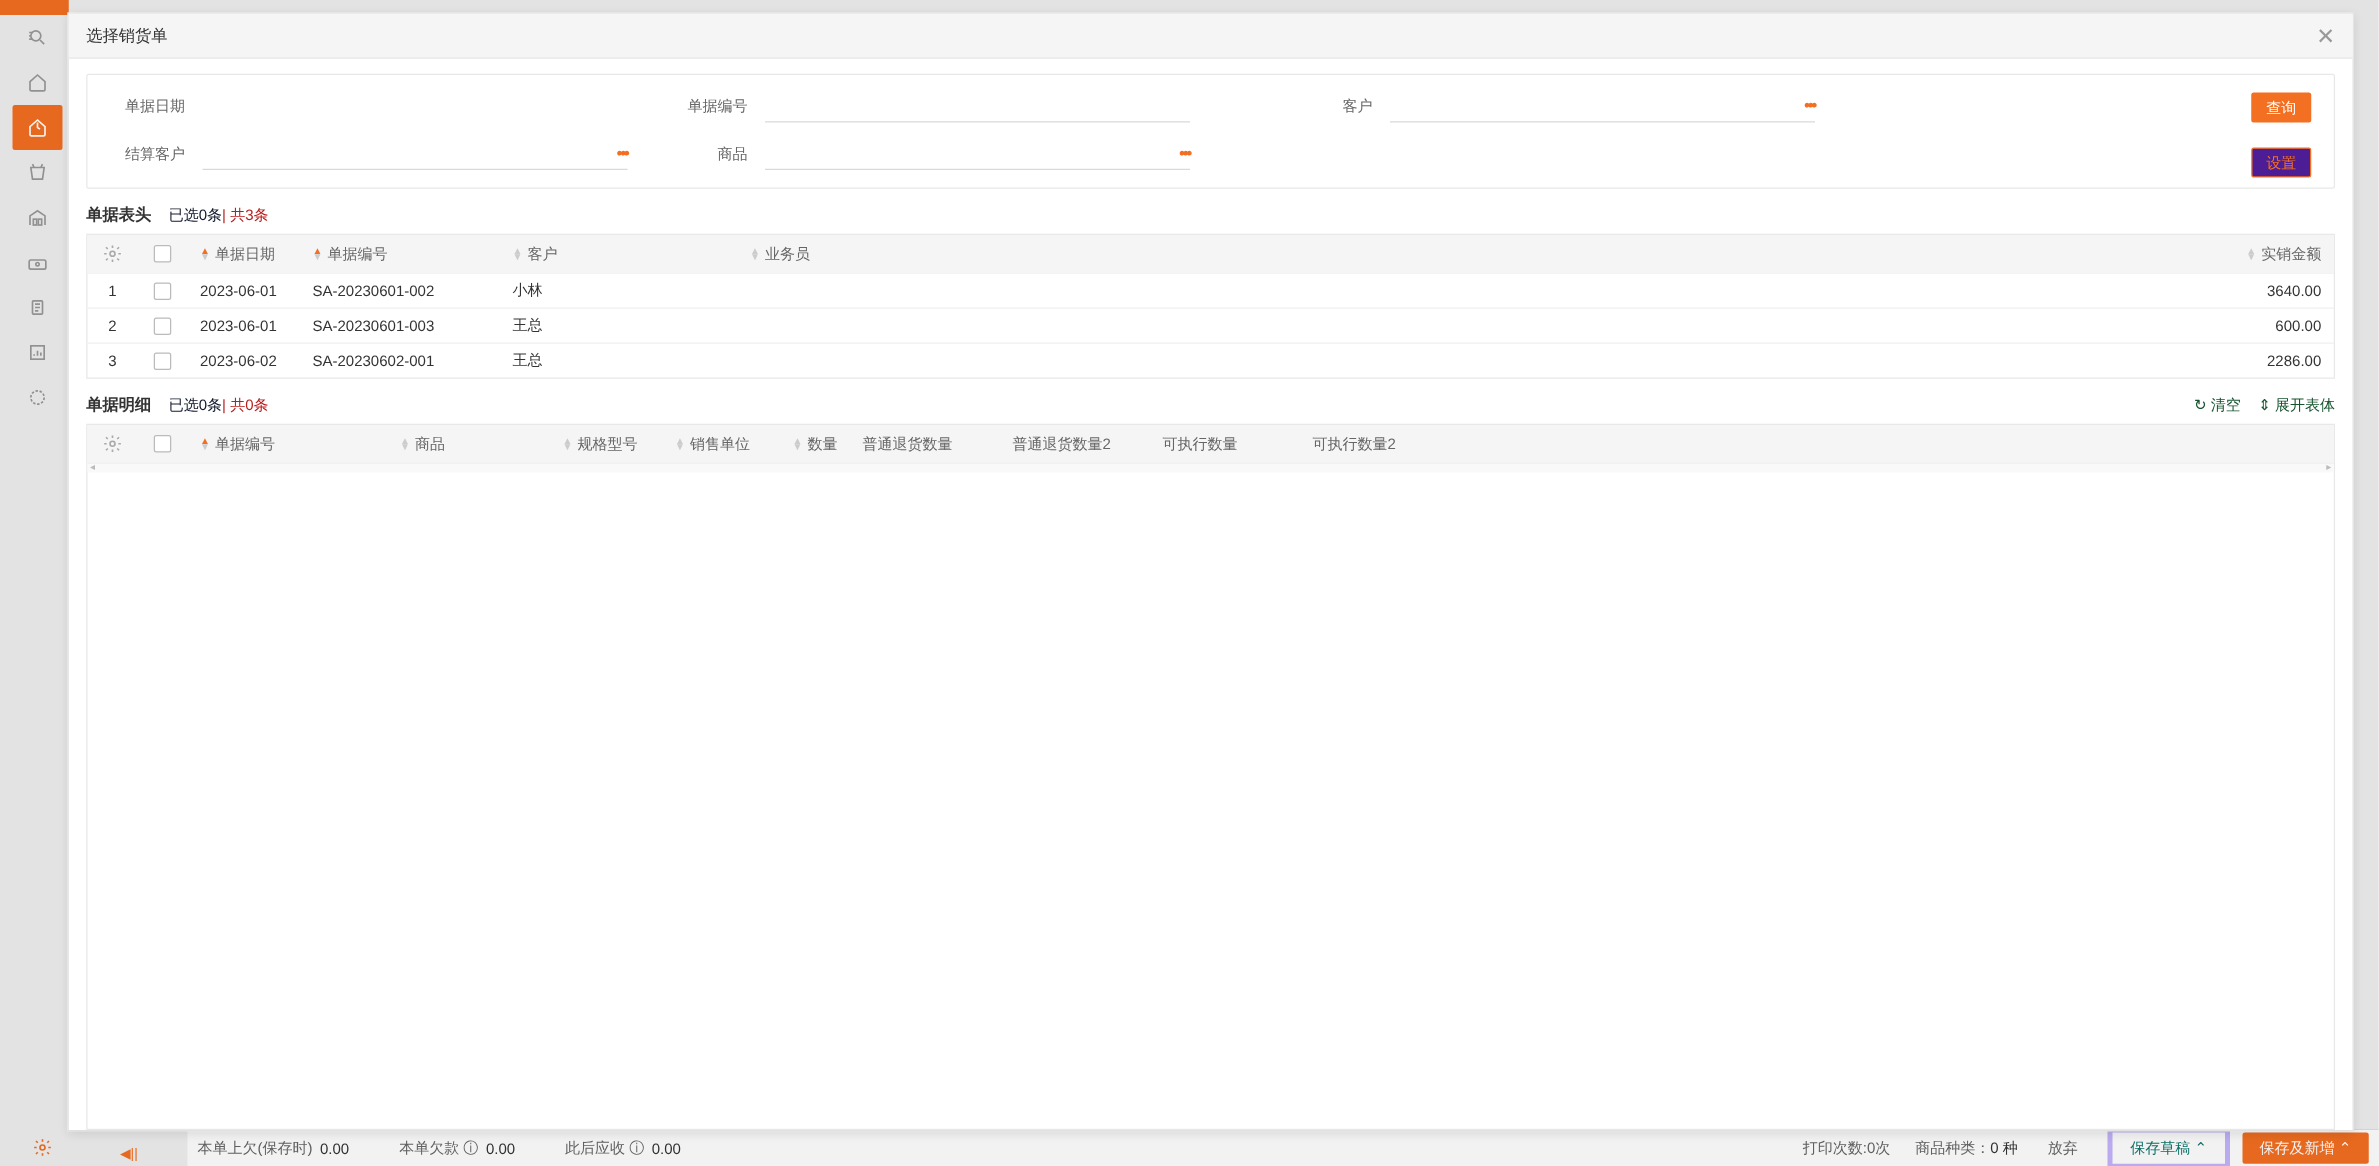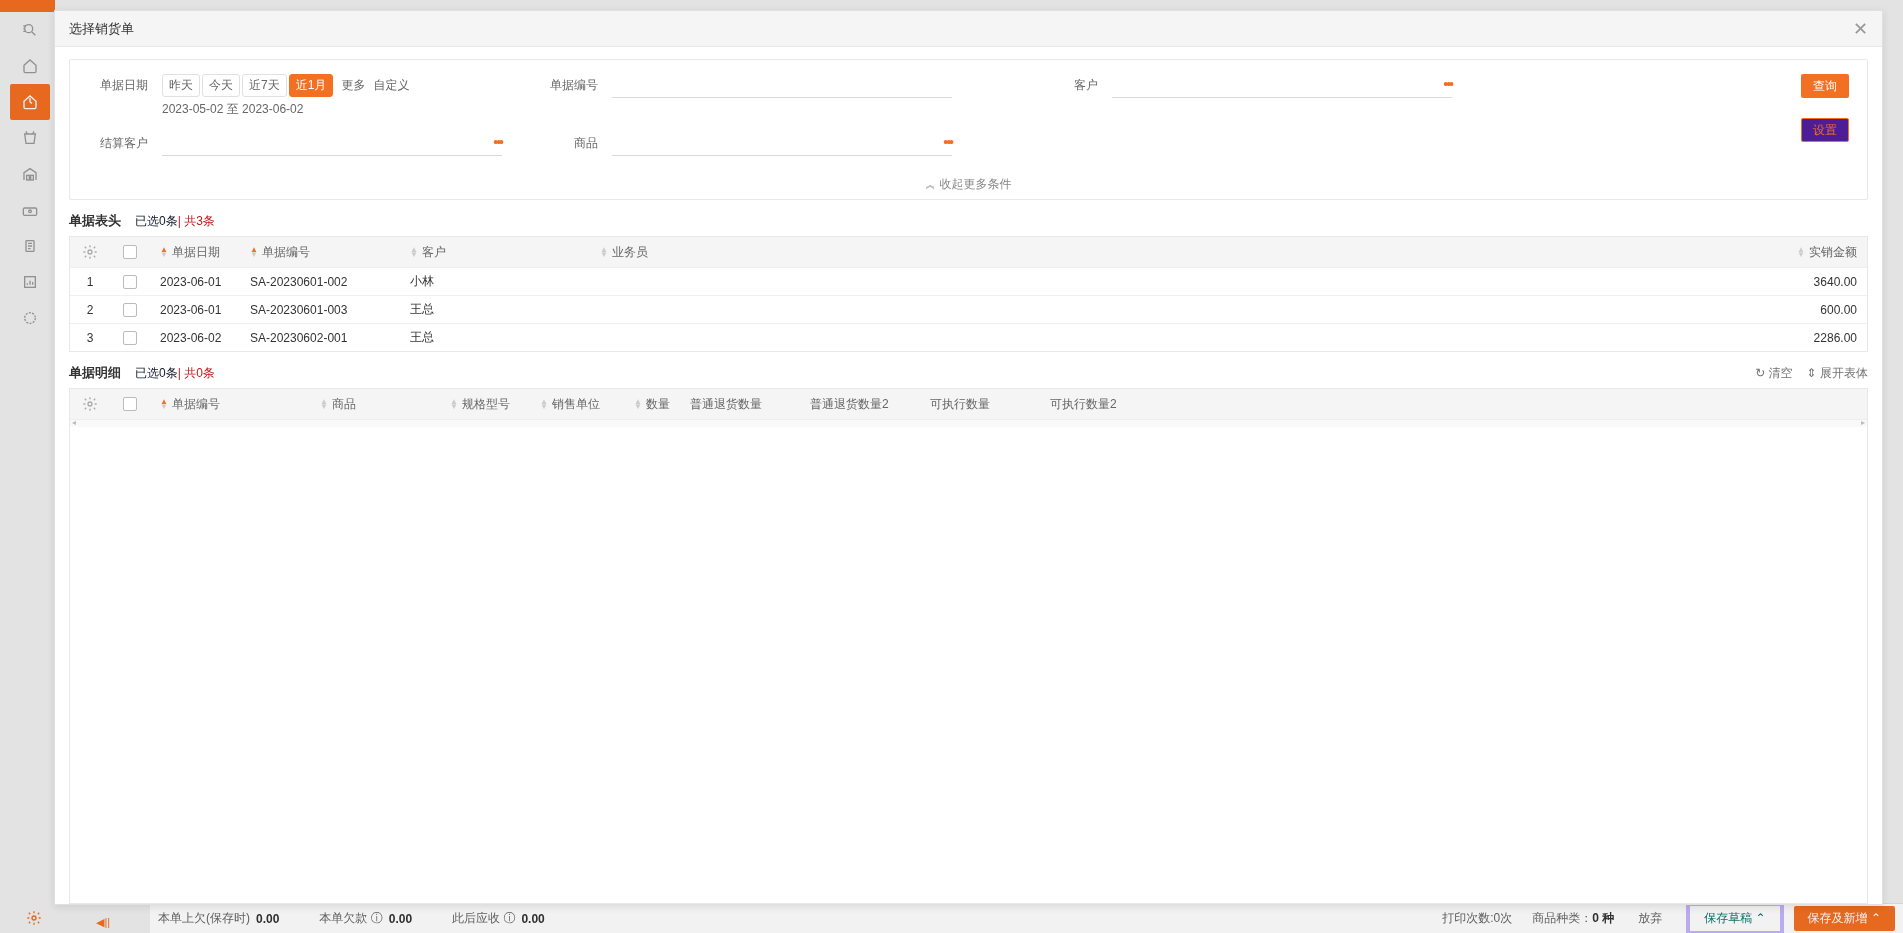--- a/index.html
+++ b/index.html
@@ -8,21 +8,21 @@
 
 
 .bg-page { position: absolute; inset: 0; background: #f0f0f0; }
 .bg-tab { position: absolute; top: 0; left: 0; width: 55px; height: 12px; background: #f36f21; }
 .bg-sidebar { position: absolute; top: 12px; left: 10px; width: 40px; display: flex; flex-direction: column; gap: 0; }
 .bg-sidebar .s-icon { width: 40px; height: 36px; display: flex; align-items: center; justify-content: center; color: #999; }
 .bg-sidebar .s-icon.active { background: #f36f21; color: #fff; border-radius: 2px; }
 .bg-rightbar { position: absolute; top: 12px; right: 0; width: 40px; display: flex; flex-direction: column; gap: 0; }
 .bg-bottom { position: absolute; bottom: 0; left: 150px; right: 0; height: 30px; border-top: 1px solid #e0e0e0; display: flex; align-items: center; padding: 0 8px; font-size: 12px; color: #666; background: #fff; }
 .bg-bottom .bb-label { margin-right: 6px; }
-.bg-bottom .bb-val { color: #333; font-weight: bold; }
+.bg-bottom .bb-val { color: #333; font-weight: normal; }
 .bg-bottom .bb-gap { width: 40px; }
 .bg-bottom .bb-spacer { flex: 1; }
 .bg-bottom .bb-btn { padding: 4px 14px; margin-left: 10px; border-radius: 2px; cursor: pointer; }
 .bb-abandon { color: #666; }
 .bb-draft { border: 4px solid #c4b5fd; color: #0f766e; }
 .bb-savenew { background: #f36f21; color: #fff; }
 .bg-cog { position: absolute; bottom: 4px; left: 26px; color: #f36f21; }
 .bg-collapse { position: absolute; bottom: 4px; left: 96px; color: #f36f21; font-size: 11px; }
 
 
@@ -52,21 +52,21 @@
 .btn-primary { background: #f36f21; color: #fff; }
 .btn-ghost { border: 1px solid #f36f21; color: #f36f21; background: #4c1d95; }
 .collapse-bar { text-align: center; font-size: 12px; color: #888; padding: 6px 0; cursor: pointer; }
 .collapse-bar span.caret { font-size: 10px; margin-right: 4px; }
 
 
 .sec-hdr { display: flex; align-items: center; margin: 12px 0 6px; }
 .sec-title { font-size: 13px; font-weight: bold; margin-right: 14px; }
 .sec-count { font-size: 12px; color: #0f172a; }
 .sec-total { font-size: 12px; color: #b91c1c; }
-.sec-actions { margin-left: auto; display: flex; gap: 14px; font-size: 12px; color: #737373; }
+.sec-actions { margin-left: auto; display: flex; gap: 14px; font-size: 12px; color: #14532d; }
 .sec-actions span { cursor: pointer; }
 
 
 .tbl { border: 1px solid #e8e8e8; width: 100%; }
 .tbl-head { display: flex; background: #f5f5f5; height: 30px; align-items: center; font-size: 12px; color: #666; }
 .tbl-row { display: flex; height: 28px; align-items: center; border-top: 1px solid #f0f0f0; font-size: 12px; }
 .th, .td { padding: 0 10px; display: flex; align-items: center; }
 .th { position: relative; }
 .sort-icons { display: inline-flex; flex-direction: column; line-height: 5px; font-size: 8px; color: #ccc; margin-right: 4px; }
 .sort-icons .up.active { color: #f36f21; }
@@ -207,31 +207,20 @@
     <div class="modal-header">
       <span class="modal-title">选择销货单</span>
       <span class="modal-close">✕</span>
     </div>
     <div class="modal-body">
 
       <div class="filter-panel">
         <div class="filter-row">
           <div class="f-group" style="width:440px;">
             <div class="f-label">单据日期</div>
-            <div>
-              <div class="date-tags">
-                <span class="date-tag">昨天</span>
-                <span class="date-tag">今天</span>
-                <span class="date-tag">近7天</span>
-                <span class="date-tag active">近1月</span>
-                <span class="date-link">更多</span>
-                <span class="date-link">自定义</span>
-              </div>
-              <div class="date-range">2023-05-02 至 2023-06-02</div>
-            </div>
           </div>
           <div class="f-group" style="width:440px; margin-left:10px;">
             <div class="f-label">单据编号</div>
             <div class="f-input-wrap"><input class="f-input" style=""></div>
           </div>
           <div class="f-group" style="margin-left:60px;">
             <div class="f-label">客户</div>
             <div class="f-input-wrap"><input class="f-input" style=""><span class="f-lookup">•••</span></div>
           </div>
         </div>
@@ -242,21 +231,20 @@
           </div>
           <div class="f-group" style="width:440px; margin-left:10px;">
             <div class="f-label">商品</div>
             <div class="f-input-wrap"><input class="f-input" style=""><span class="f-lookup">•••</span></div>
           </div>
         </div>
         <div class="filter-actions">
           <div class="btn btn-primary">查询</div>
           <div class="btn btn-ghost">设置</div>
         </div>
-        <div class="collapse-bar"><span class="caret">︽</span><span>收起更多条件</span></div>
       </div>
 
       <div class="sec-hdr">
         <span class="sec-title">单据表头</span>
         <span class="sec-count">已选0条</span>
         <span class="sec-total"> | 共3条</span>
       </div>
       <div class="tbl">
         <div class="tbl-head">
           <div class="th col-gear">

